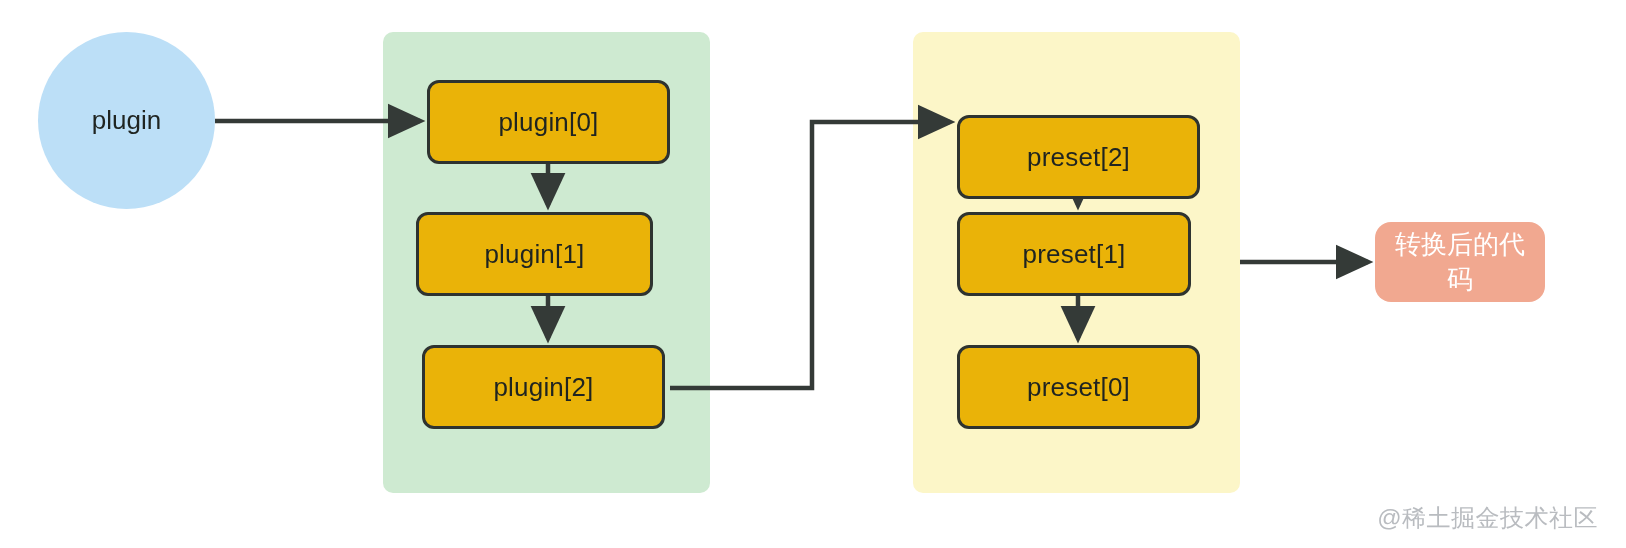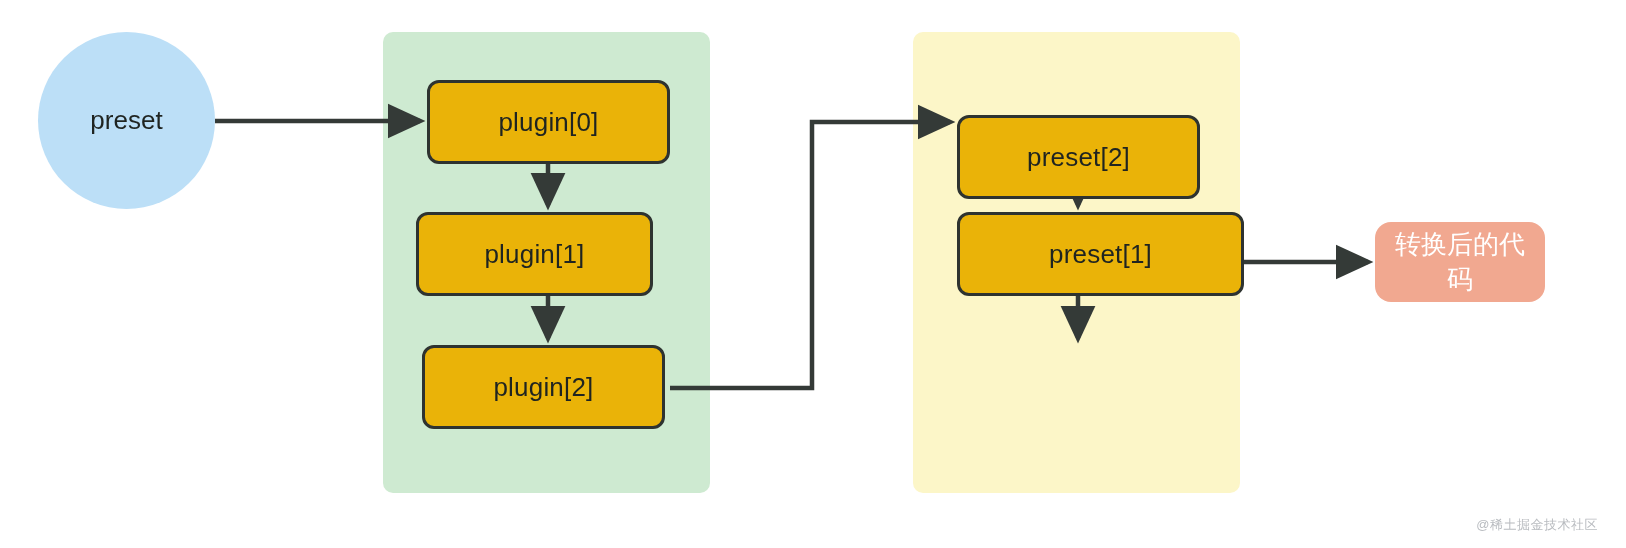--- a/index.html
+++ b/index.html
@@ -52,21 +52,21 @@
     align-items: center;
     justify-content: center;
     font-size: 26px;
     color: #1f2421;
     letter-spacing: 0.2px;
   }
   #node-plugin-0 { left: 427px; top:  80px; width: 243px; height: 84px; }
   #node-plugin-1 { left: 416px; top: 212px; width: 237px; height: 84px; }
   #node-plugin-2 { left: 422px; top: 345px; width: 243px; height: 84px; }
   #node-preset-2 { left: 957px; top:  80px; width: 243px; height: 84px; margin-top: 35px; }
-  #node-preset-1 { left: 957px; top: 212px; width: 287px; height: 84px; }
+  #node-preset-1 { left: 957px; top: 212px; width: 234px; height: 84px; }
   #node-preset-0 { left: 957px; top: 345px; width: 243px; height: 84px; }
 
   #node-source {
     position: absolute;
     left: 38px;
     top: 32px;
     width: 177px;
     height: 177px;
     border-radius: 50%;
     background: #bcdff7;
@@ -91,21 +91,21 @@
     font-size: 26px;
     line-height: 1.35;
     color: #ffffff;
     padding: 0 18px;
     box-sizing: border-box;
   }
   #watermark {
     position: absolute;
     right: 28px;
     bottom: 14px;
-    font-size: 13px;
+    font-size: 24px;
     color: #b9bcc0;
     letter-spacing: 0.5px;
     user-select: none;
   }
 </style>
 </head>
 <body>
 
 <div id="canvas">
 
@@ -130,39 +130,42 @@
 
       <line x1="1078" y1="164" x2="1078" y2="205" marker-end="url(#arrow)"></line>
 
       <line x1="1078" y1="296" x2="1078" y2="338" marker-end="url(#arrow)"></line>
 
       <line x1="1240" y1="262" x2="1368" y2="262" marker-end="url(#arrow)"></line>
     </g>
   </svg>
 
   <div id="node-source">
-    <span>preset</span>
+    <span>plugin</span>
   </div>
 
   <div class="node-box" id="node-plugin-0">
     <span>plugin[0]</span>
   </div>
   <div class="node-box" id="node-plugin-1">
     <span>plugin[1]</span>
   </div>
   <div class="node-box" id="node-plugin-2">
     <span>plugin[2]</span>
   </div>
 
   <div class="node-box" id="node-preset-2">
     <span>preset[2]</span>
   </div>
   <div class="node-box" id="node-preset-1">
     <span>preset[1]</span>
   </div>
+  <div class="node-box" id="node-preset-0">
+    <span>preset[0]</span>
+  </div>
 
   <div id="node-output">
     <span>转换后的代码</span>
   </div>
 
   <div id="watermark">@稀土掘金技术社区</div>
 
 </div>
 
 </body></html>

